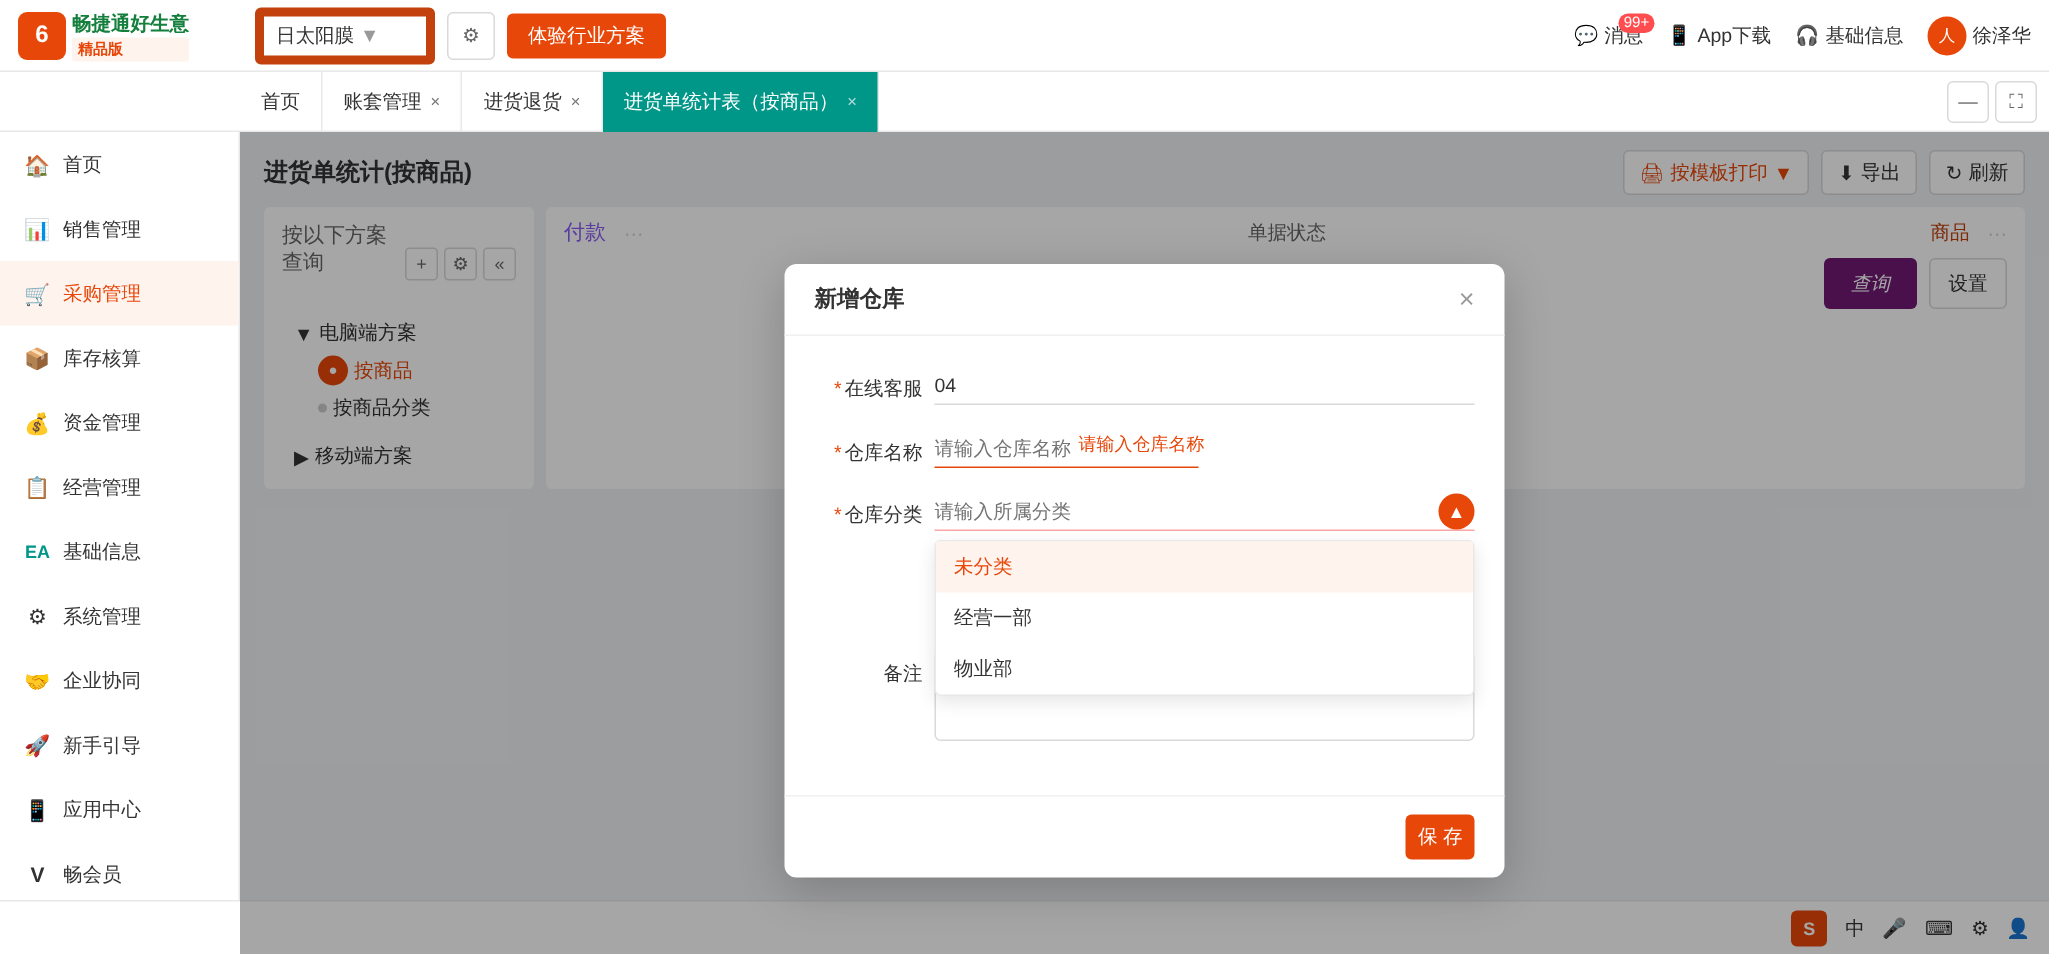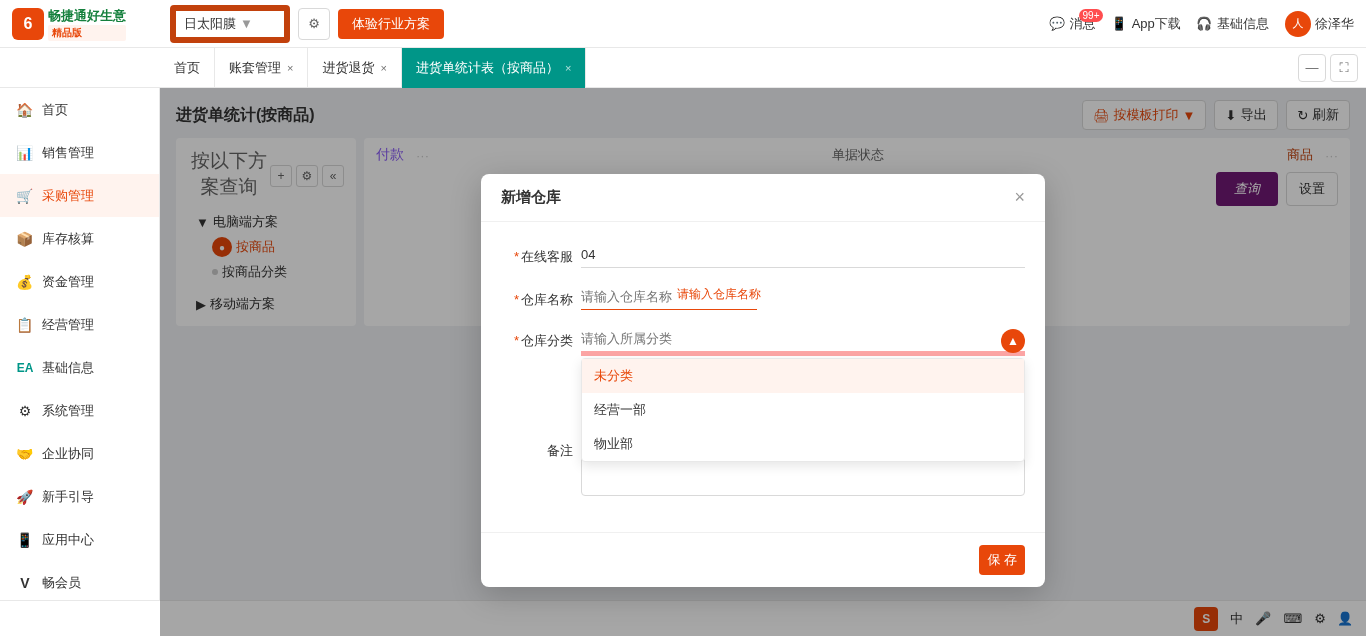--- a/index.html
+++ b/index.html
@@ -123,21 +123,21 @@
       display: flex; align-items: center; gap: 4px;
       border: 1px solid #d9d9d9; background: #fff;
       padding: 5px 10px; border-radius: 4px; cursor: pointer; color: #333;
     }
     .btn-refresh {
       display: flex; align-items: center; gap: 4px;
       border: 1px solid #d9d9d9; background: #fff;
       padding: 5px 10px; border-radius: 4px; cursor: pointer; color: #333;
     }
     .filter-title {
-      font-size: 19px; color: #666; margin-bottom: 4px; text-align: center;
+      font-size: 14px; color: #666; margin-bottom: 20px;
     }
     .scheme-header {
       display: flex; align-items: center; justify-content: space-between;
       margin-bottom: 6px;
     }
     .scheme-btn {
       width: 22px; height: 22px; display: flex; align-items: center;
       justify-content: center; border: 1px solid #d9d9d9; border-radius: 3px;
       cursor: pointer; font-size: 12px; color: #666; background: #fff;
     }
@@ -169,21 +169,21 @@
 
     
     .overlay {
       position: absolute; top: 0; left: 0; right: 0; bottom: 0;
       background: rgba(0,0,0,0.35); z-index: 100;
       display: flex; align-items: center; justify-content: center;
     }
 
     
     .modal {
-      background: #fff; border-radius: 8px; width: 564px;
+      background: #fff; border-radius: 8px; width: 480px;
       box-shadow: 0 8px 32px rgba(0,0,0,0.2); position: relative;
       overflow: visible;
       margin-top: 36px;
     }
     .modal-header {
       display: flex; align-items: center; justify-content: space-between;
       padding: 14px 20px; border-bottom: 1px solid #f0f0f0;
     }
     .modal-title { font-size: 15px; font-weight: 600; color: #333; }
     .modal-close {
@@ -206,21 +206,21 @@
     }
     .form-input.error { border-bottom-color: #e8470a; }
     .error-msg {
       color: #e8470a; font-size: 12px; position: absolute;
       left: 80px; top: 30px;
     }
     .select-wrapper {
       flex: 1; position: relative;
     }
     .select-input {
-      width: 100%; border: none; border-bottom: 5px solid #fca5a5;
+      width: 100%; border: none; border-bottom: 1px solid #fca5a5;
       padding: 5px 24px 5px 0; font-size: 13px; outline: none;
       color: #999; background: transparent; cursor: pointer;
     }
     .select-arrow {
       position: absolute; right: 0; top: 50%; transform: translateY(-50%);
       width: 24px; height: 24px; background: #e8470a; border-radius: 50%;
       display: flex; align-items: center; justify-content: center;
       color: #fff; font-size: 12px; cursor: pointer;
     }
     .dropdown-list {

